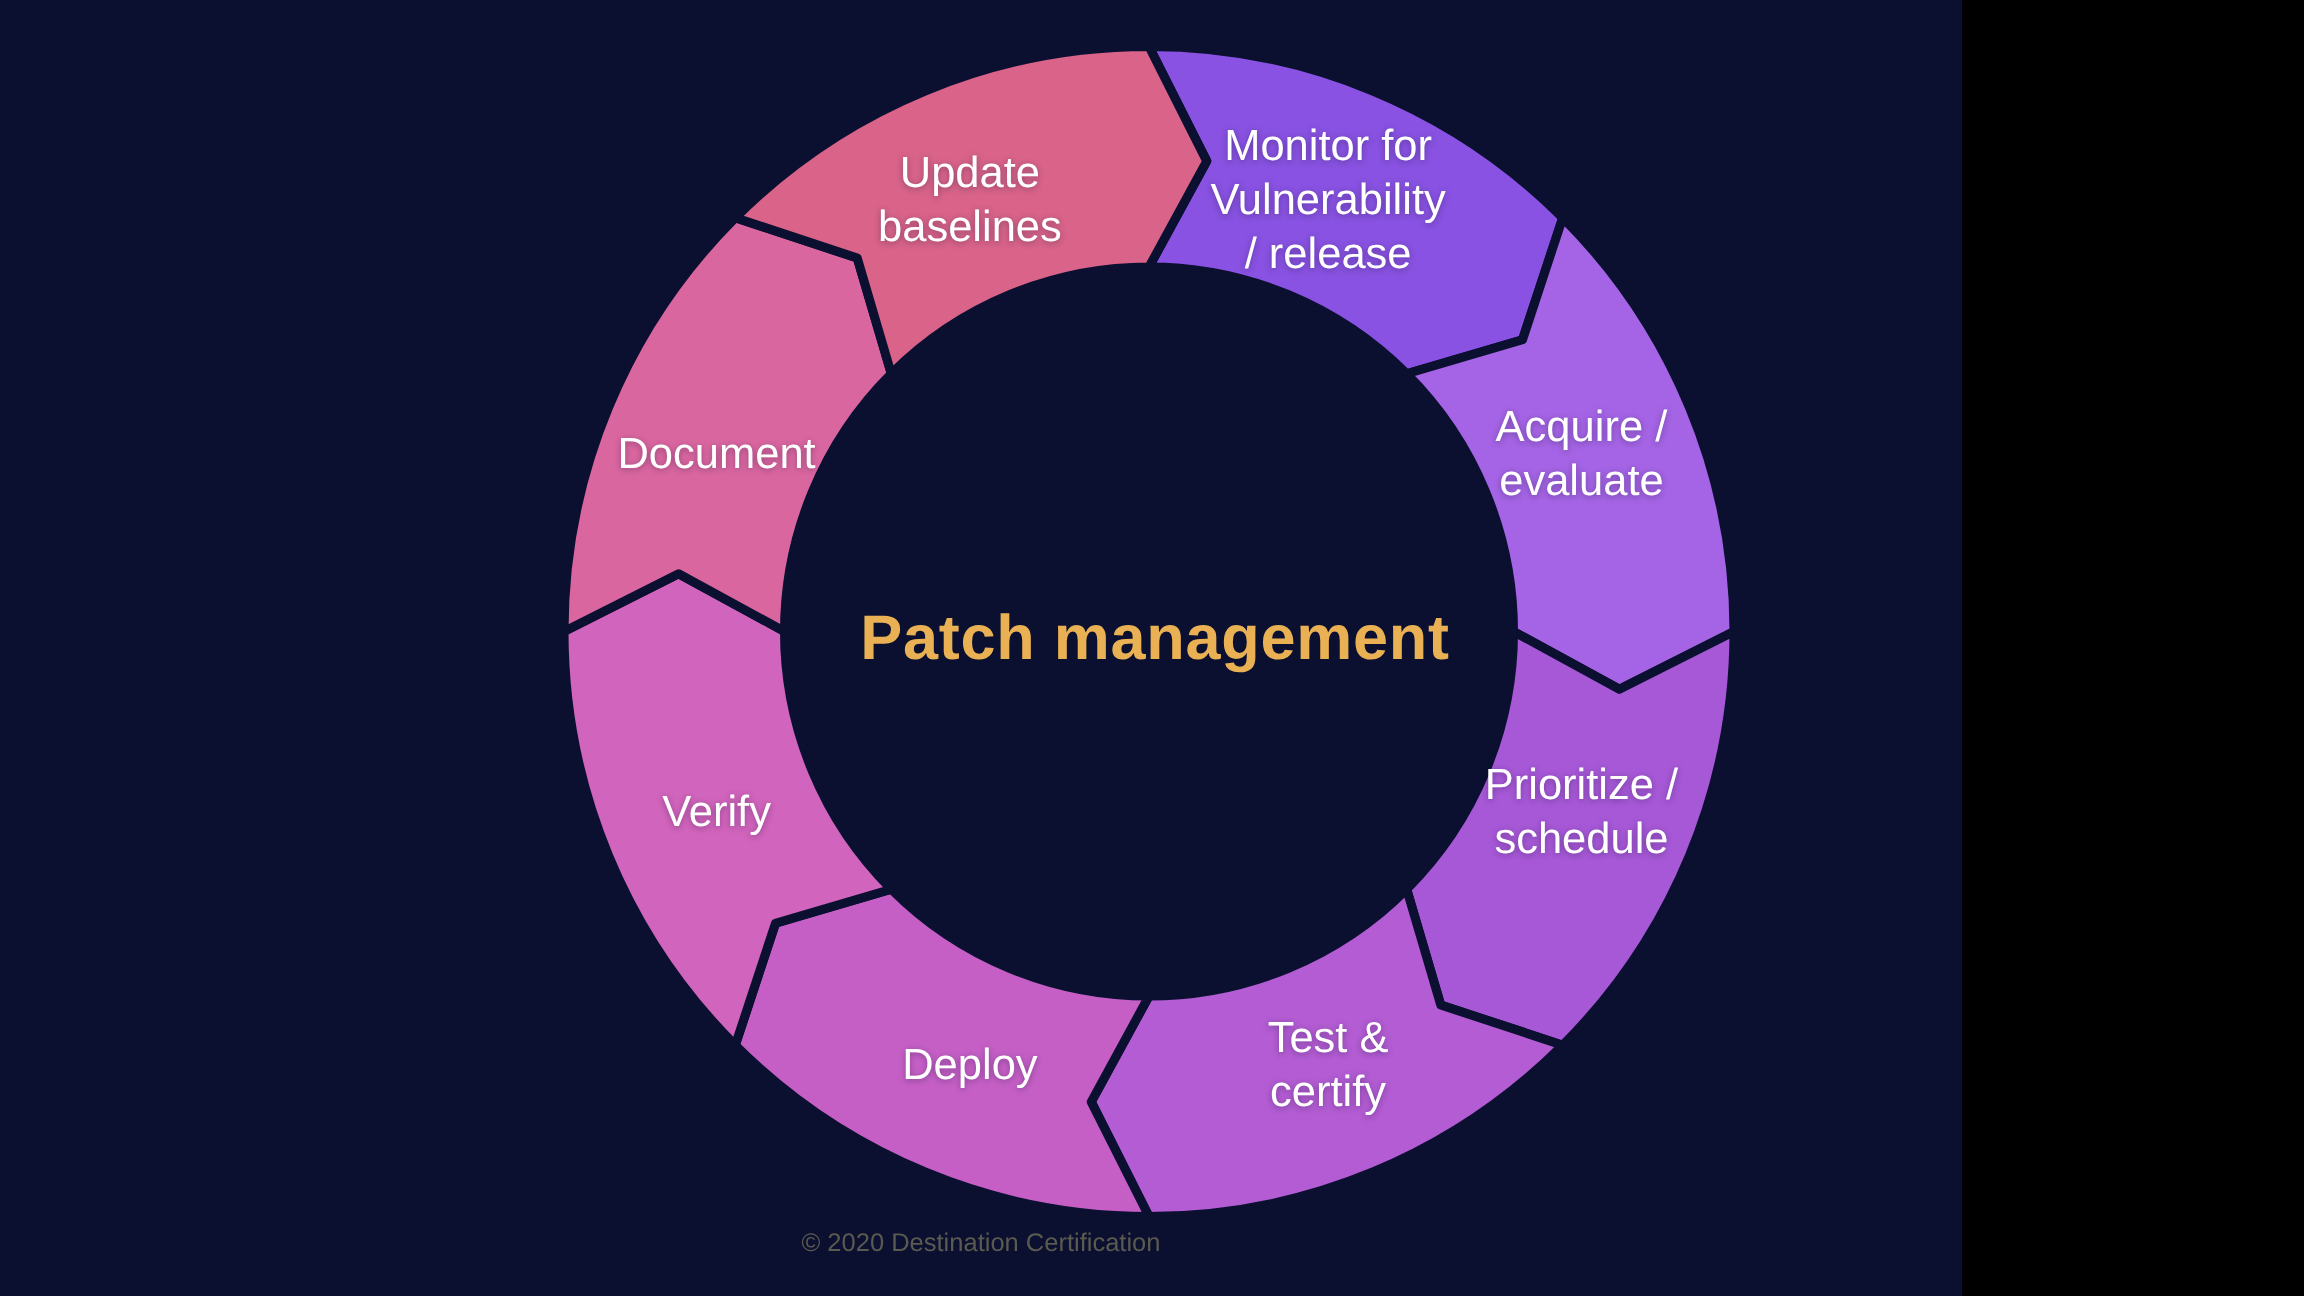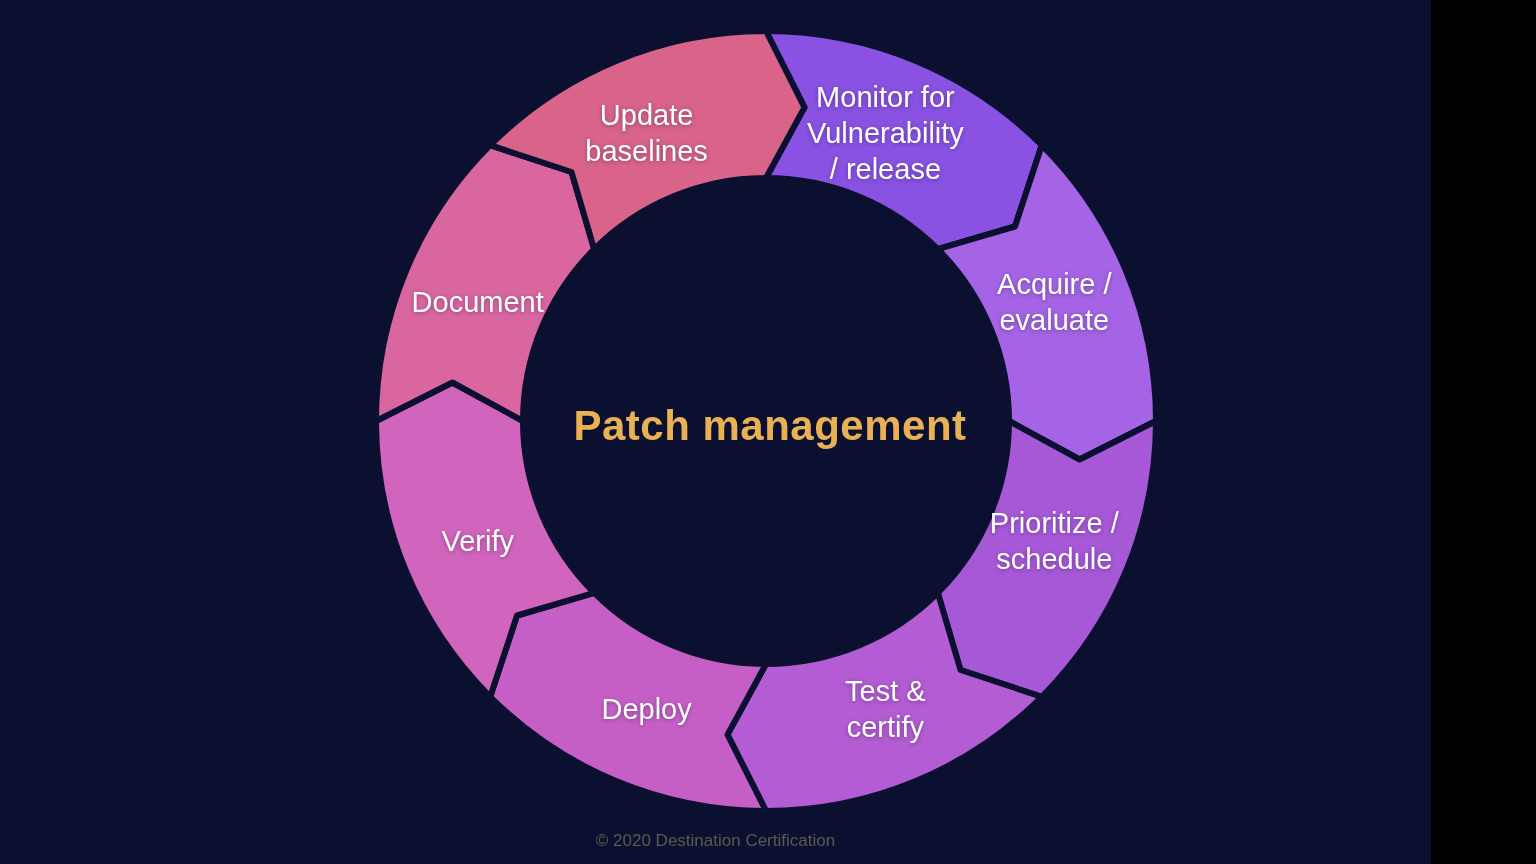--- a/index.html
+++ b/index.html
@@ -1,40 +1,40 @@
 <!DOCTYPE html>
 <html><head>
 <meta charset="utf-8">
 <style>
   html, body { margin: 0; padding: 0; }
   body { background: #000; font-family: "Liberation Sans", sans-serif; }
   .stage {
     position: relative;
-    width: 1431px;
+    width: 1308px;
     height: 864px;
     overflow: hidden;
   }
   .stage svg { position: absolute; left: 0; top: 0; }
   .seg-label {
     font-family: "Liberation Sans", sans-serif;
     font-size: 29px;
     font-weight: normal;
     filter: drop-shadow(0 1px 2px rgba(8,12,40,0.35));
   }
   .center-title {
     font-family: "Liberation Sans", sans-serif;
     font-size: 42px;
     font-weight: bold;
     letter-spacing: 0.5px;
   }
   .footer {
     position: absolute;
     left: 0;
     right: 0;
-    bottom: 13px;
+    bottom: 25px;
     text-align: center;
     font-size: 17px;
     font-family: "Liberation Sans", sans-serif;
   }
 </style>
 </head>
 <body>
 
 <div class="stage" style="background: rgb(11, 16, 48);">
   <svg width="1536" height="864" viewBox="0 0 1536 864">

